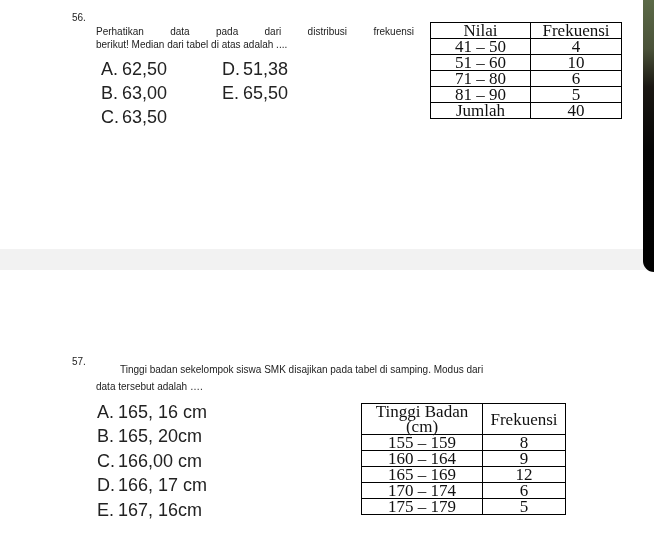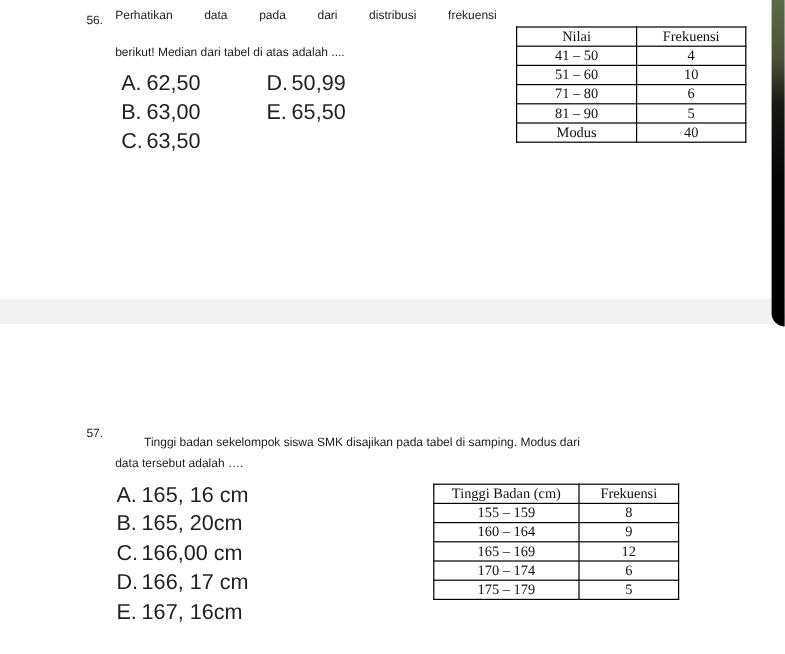--- a/index.html
+++ b/index.html
@@ -5,27 +5,27 @@
   html, body { margin: 0; padding: 0; }
   body {
     width: 654px; height: 545px; position: relative; overflow: hidden;
     background: #ffffff;
     font-family: "Liberation Sans", sans-serif;
     color: #222222;
   }
   .abs { position: absolute; }
   .q-text { font-size: 10px; line-height: 24px; white-space: nowrap; }
   .q-num { left: 72px; }
-  .q56-line1 { left: 96px; top: 2px; width: 318px; display: flex; justify-content: space-between; }
+  .q56-line1 { left: 96px; top: 20px; width: 318px; display: flex; justify-content: space-between; }
   .q56-line1 span { display: inline-block; }
   .opt { font-size: 18px; line-height: 24px; white-space: nowrap; }
   .opt .letter { display: inline-block; width: 21px; }
   table.t {
     position: absolute; border-collapse: collapse;
-    font-family: "Liberation Serif", serif; font-size: 12px; color: #111;
+    font-family: "Liberation Serif", serif; font-size: 17px; color: #111;
   }
   table.t td, table.t th {
     border: 1.2px solid #000; padding: 0; text-align: center; font-weight: normal;
     line-height: 15px; height: 15px;
   }
   .gray-band { left: 0; top: 249px; width: 654px; height: 21px; background: #f2f2f2; }
   .dark-strip {
     left: 643px; top: 0; width: 11px; height: 272px;
     background: linear-gradient(to bottom, #5b6a47 0%, #4a5239 18%, #1a1712 32%, #050505 55%, #000 100%);
     border-bottom-left-radius: 11px;
@@ -49,21 +49,21 @@
   <div class="abs opt" style="left:101px; top:57px;">
     <span class="letter">A.</span><span>62,50</span>
   </div>
   <div class="abs opt" style="left:101px; top:81px;">
     <span class="letter">B.</span><span>63,00</span>
   </div>
   <div class="abs opt" style="left:101px; top:105px;">
     <span class="letter">C.</span><span>63,50</span>
   </div>
   <div class="abs opt" style="left:222px; top:57px;">
-    <span class="letter">D.</span><span>50,99</span>
+    <span class="letter">D.</span><span>51,38</span>
   </div>
   <div class="abs opt" style="left:222px; top:81px;">
     <span class="letter">E.</span><span>65,50</span>
   </div>
 
   <table class="t" style="left:430px; top:22px; width:192px;">
     <tbody>
         <tr>
       <th style="width:99px;">Nilai</th>
       <th>Frekuensi</th>
@@ -78,21 +78,21 @@
         </tr>
     <tr>
           <td>71 – 80</td>
           <td>6</td>
         </tr>
     <tr>
           <td>81 – 90</td>
           <td>5</td>
         </tr>
     <tr>
-          <td>Modus</td>
+          <td>Jumlah</td>
           <td>40</td>
         </tr>
   </tbody>
     </table>
 </div>
 
 <div class="abs gray-band"></div>
 <div class="abs dark-strip"></div>
 
 <div>

